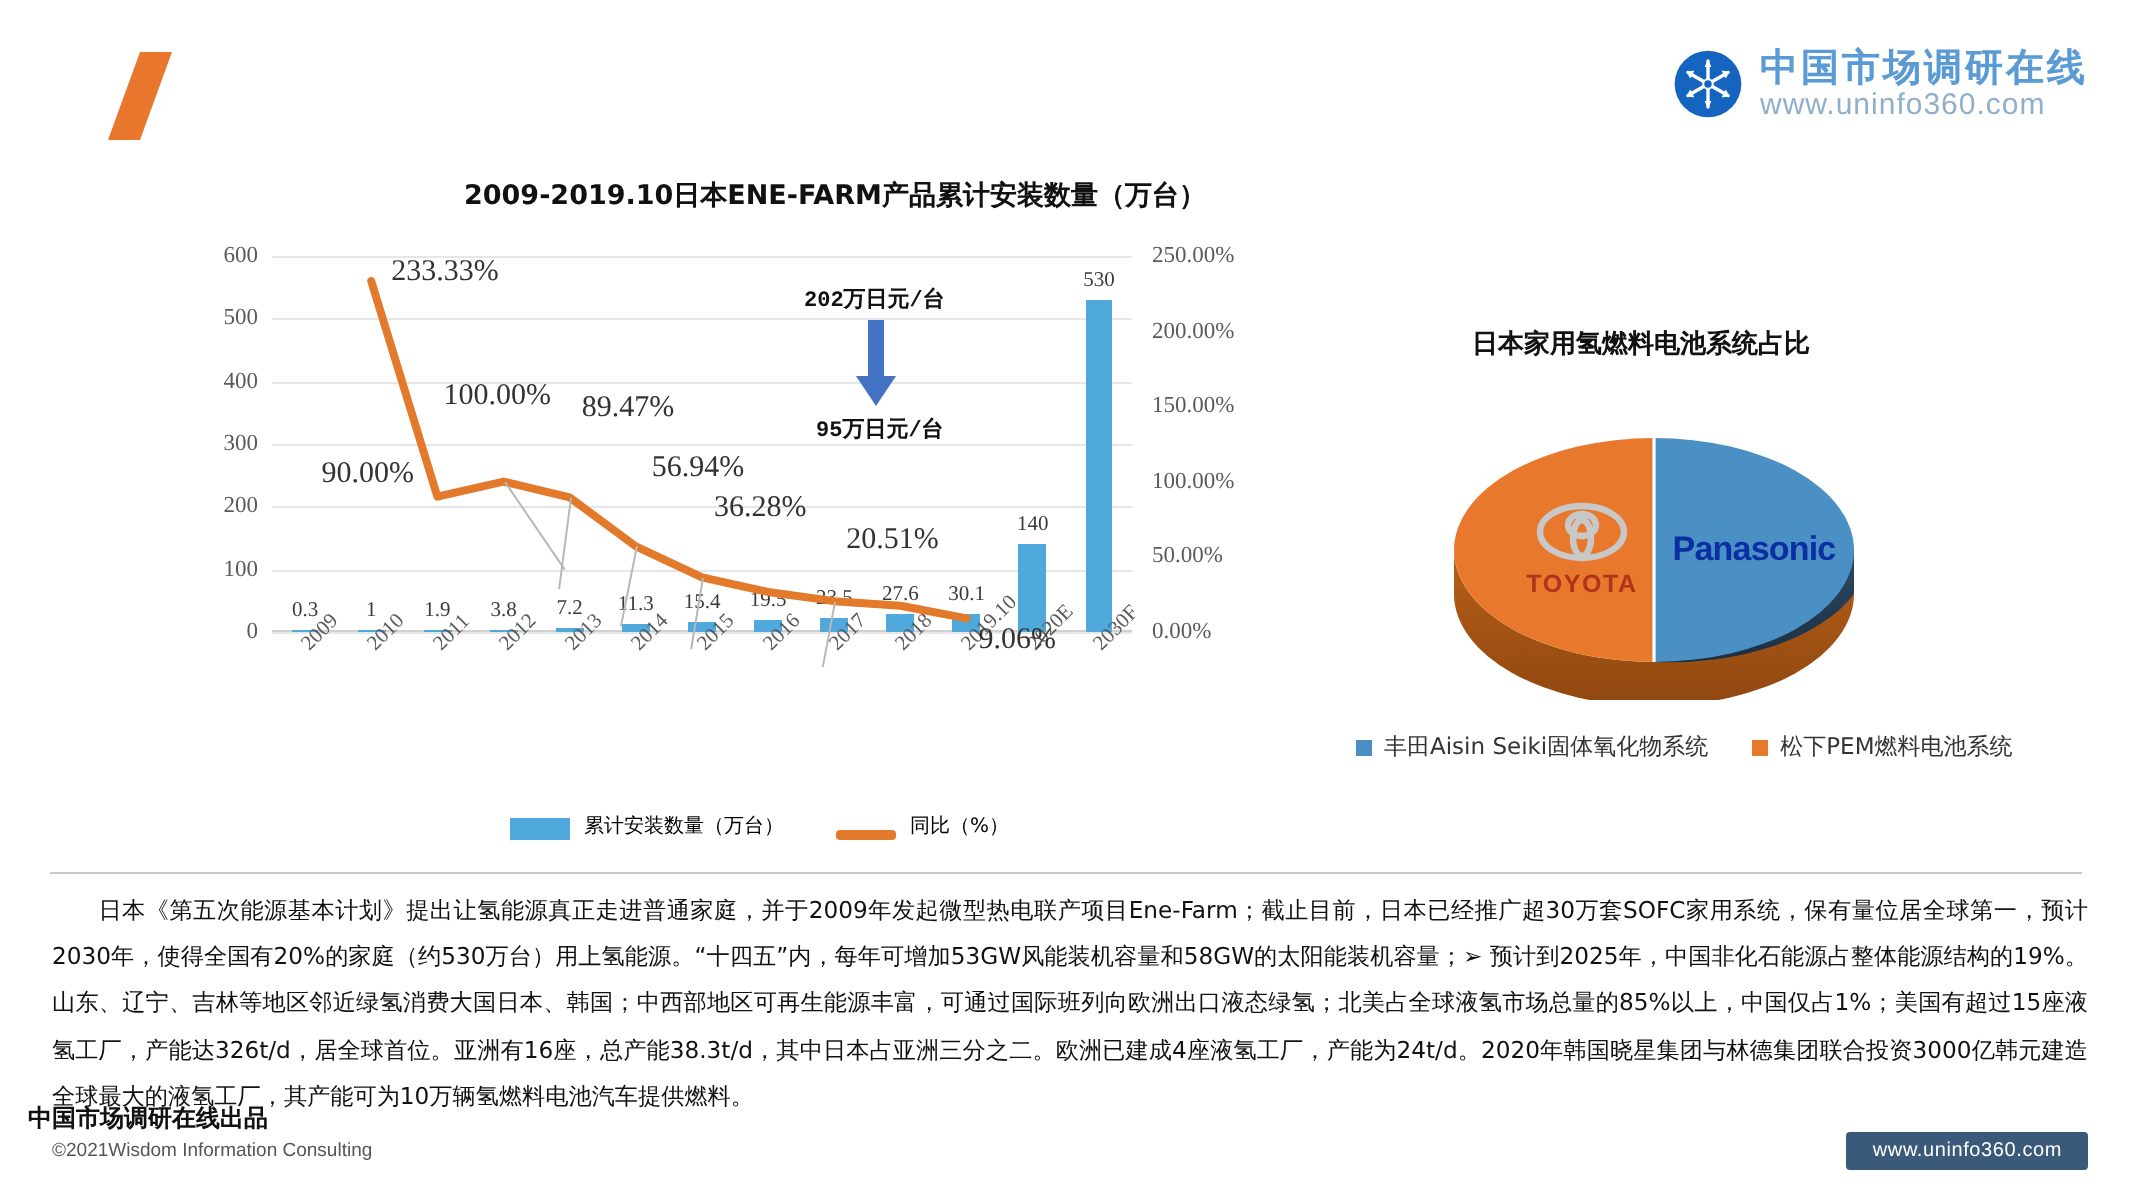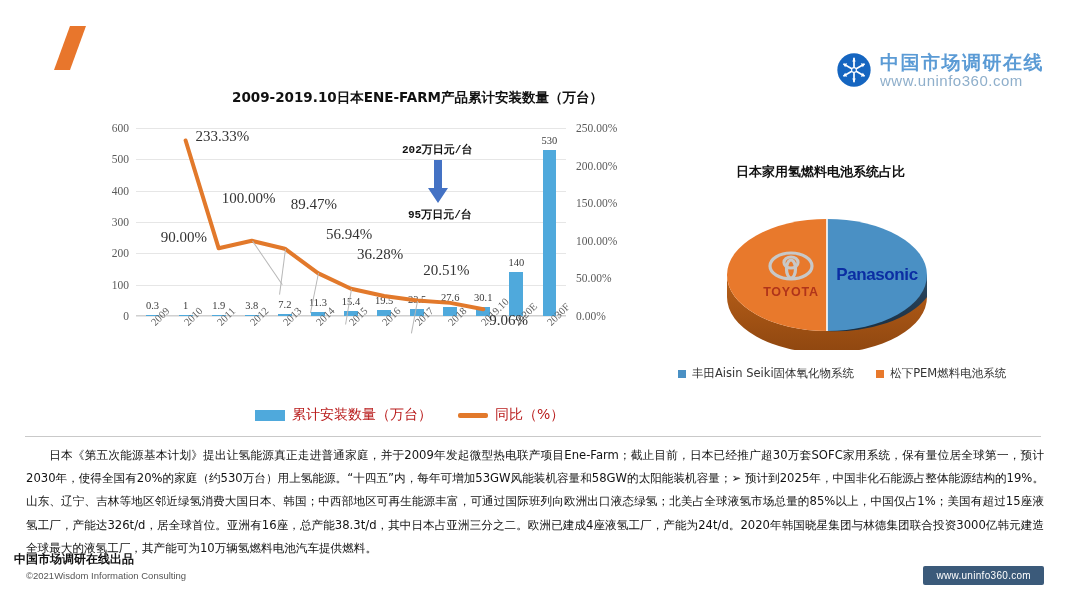--- a/index.html
+++ b/index.html
@@ -18,21 +18,21 @@
     position:absolute;left:62px;top:26px;
     width:16px;height:44px;background:#E8762C;
     transform:skewX(-20deg);
   }
   .hdr-title{
     position:absolute;left:100px;top:30px;
     font-size:27px;font-weight:bold;color:#1F3864;
     letter-spacing:1px;
     font-family:"DejaVu Sans","Liberation Sans",sans-serif;
   }
-  .logo-wrap{position:absolute;right:22px;top:24px;display:flex;align-items:center;gap:9px;margin-top:28px;}
+  .logo-wrap{position:absolute;right:22px;top:24px;display:flex;align-items:center;gap:9px;}
   .logo-mark{width:34px;height:34px;flex:0 0 34px;}
   .logo-text{display:flex;flex-direction:column;line-height:1.08;}
   .logo-cn{font-size:19px;font-weight:bold;color:#5B9BD5;letter-spacing:1.5px;
            font-family:"DejaVu Sans","Liberation Sans",sans-serif;}
   .logo-url{font-size:15px;color:#8FAFCB;letter-spacing:0.5px;}
 
   
   .chart-title{
     position:absolute;left:232px;top:89px;
     font-size:13.5px;font-weight:bold;color:#111;
@@ -80,21 +80,21 @@
   .leader{position:absolute;width:1px;background:#b8b8b8;transform-origin:top;}
   .anno{
     position:absolute;font-size:11px;font-weight:bold;color:#111;
     font-family:Liberation Mono, monospace;white-space:nowrap;
   }
   .arrow-down{position:absolute;}
 
   .legend{
     position:absolute;left:255px;top:406px;display:flex;align-items:center;gap:26px;
   }
-  .lg-item{display:flex;align-items:center;gap:7px;font-size:14px;color:#b91c1c;
+  .lg-item{display:flex;align-items:flex-end;gap:7px;font-size:10px;color:#000000;
            font-family:"DejaVu Sans","Liberation Sans",sans-serif;}
   .lg-bar{width:30px;height:11px;background:#4FA9DC;display:inline-block;}
   .lg-line{width:30px;height:5px;background:#E2792B;display:inline-block;border-radius:2px;}
 
   
   .pie-title{
     position:absolute;left:736px;top:163px;font-size:13px;font-weight:bold;color:#111;
     font-family:"DejaVu Sans","Liberation Sans",sans-serif;white-space:nowrap;
   }
   .pie-wrap{position:absolute;left:723px;top:200px;width:208px;height:150px;}

